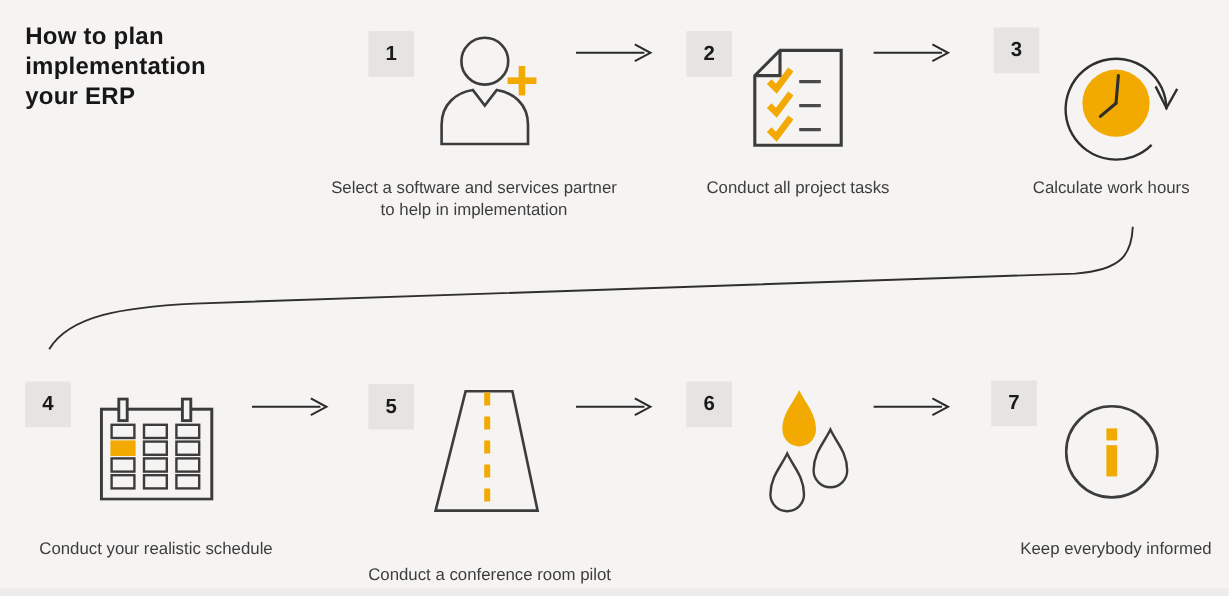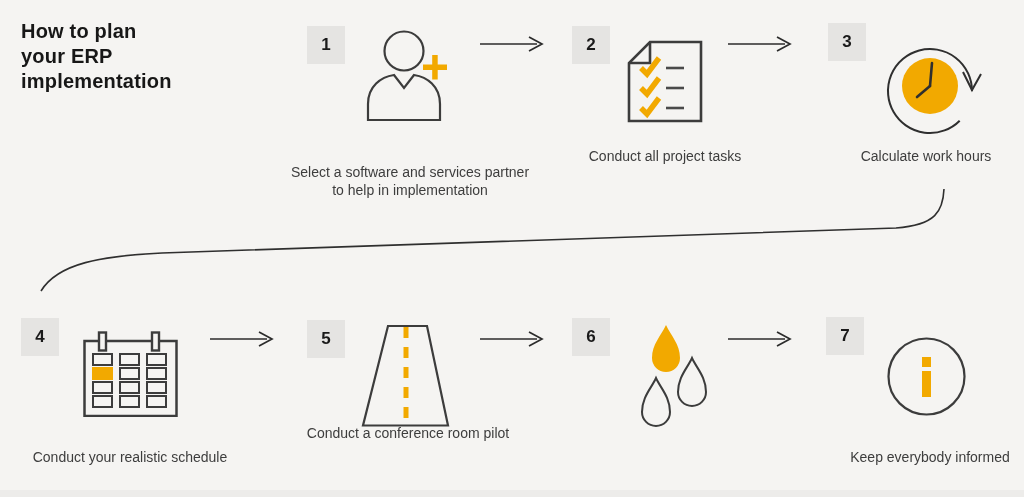--- a/index.html
+++ b/index.html
@@ -24,34 +24,34 @@
   .connector{position:absolute;left:0;top:0;pointer-events:none;}
   .footer-strip{position:absolute;left:0;bottom:0;width:1024px;height:7px;background:var(--footer_strip);}
 </style>
 </head>
 <body>
 
 <div class="stage">
 
   <div class="title">
     <div>How to plan</div>
+    <div>implementation</div>
     <div>your ERP</div>
-    <div>implementation</div>
   </div>
 
   <div class="badge" style="left:307px;top:26px;">
     <span>1</span>
   </div>
   <svg class="icon" style="left:363px;top:26px;" width="90" height="96" viewBox="0 0 90 96">
     <circle class="stroke-dark" cx="41" cy="25" r="19.5"></circle>
     <path class="stroke-dark" d="M5,94 L5,78 C5,60 18,51 31,49 L41,62 L51,49 C64,51 77,60 77,78 L77,94 Z"></path>
     <rect class="fill-accent" x="60" y="38.5" width="24" height="5.5"></rect>
     <rect class="fill-accent" x="69.2" y="29" width="5.5" height="24.5"></rect>
   </svg>
-  <div class="caption" style="left:290px;top:147px;width:240px;margin-top:16px;">Select a software and services partner to help in implementation</div>
+  <div class="caption" style="left:275px;top:147px;width:240px;">Select a software and services partner to help in implementation</div>
 
   <svg class="arrow-svg" style="left:479px;top:35px;" viewBox="0 0 66 18">
     <line x1="1" y1="9" x2="58" y2="9"></line>
       <polyline points="50,2 63,9 50,16"></polyline>
   </svg>
 
   <div class="badge" style="left:572px;top:26px;">
     <span>2</span>
   </div>
   <svg class="icon" style="left:626px;top:40px;" width="78" height="84" viewBox="0 0 78 84">
@@ -114,21 +114,21 @@
       <polyline points="50,2 63,9 50,16"></polyline>
   </svg>
 
   <div class="badge" style="left:307px;top:320px;">
     <span>5</span>
   </div>
   <svg class="icon" style="left:358px;top:323px;" width="94" height="106" viewBox="0 0 94 106">
     <path class="stroke-dark" d="M30,3 L69,3 L90,102.5 L5,102.5 Z"></path>
     <line class="stroke-accent" style="stroke-width:5;" stroke-dasharray="11,9" x1="48" y1="4" x2="48" y2="102"></line>
   </svg>
-  <div class="caption" style="left:278px;top:424px;width:260px;">Conduct a conference room pilot</div>
+  <div class="caption" style="left:278px;top:469px;width:260px;">Conduct a conference room pilot</div>
 
   <svg class="arrow-svg" style="left:479px;top:330px;" viewBox="0 0 66 18">
     <line x1="1" y1="9" x2="58" y2="9"></line>
       <polyline points="50,2 63,9 50,16"></polyline>
   </svg>
 
   <div class="badge" style="left:572px;top:318px;">
     <span>6</span>
   </div>
   <svg class="icon" style="left:640px;top:322px;" width="70" height="110" viewBox="0 0 70 110">

